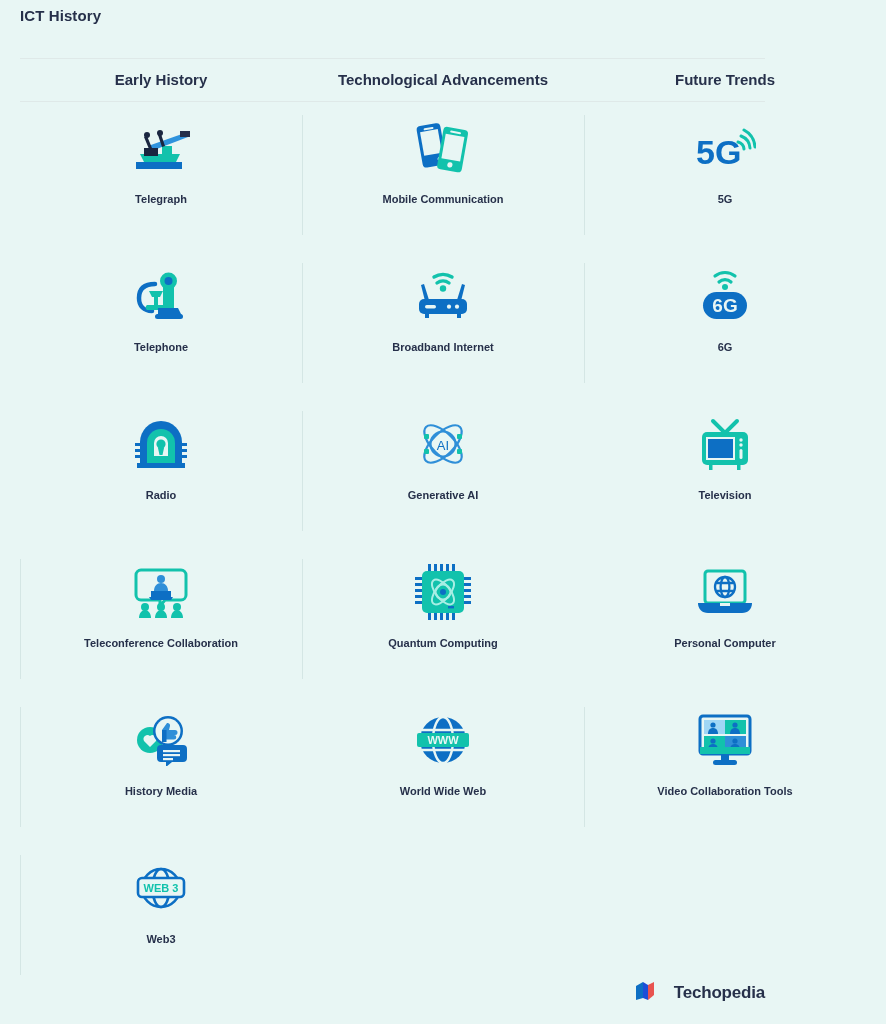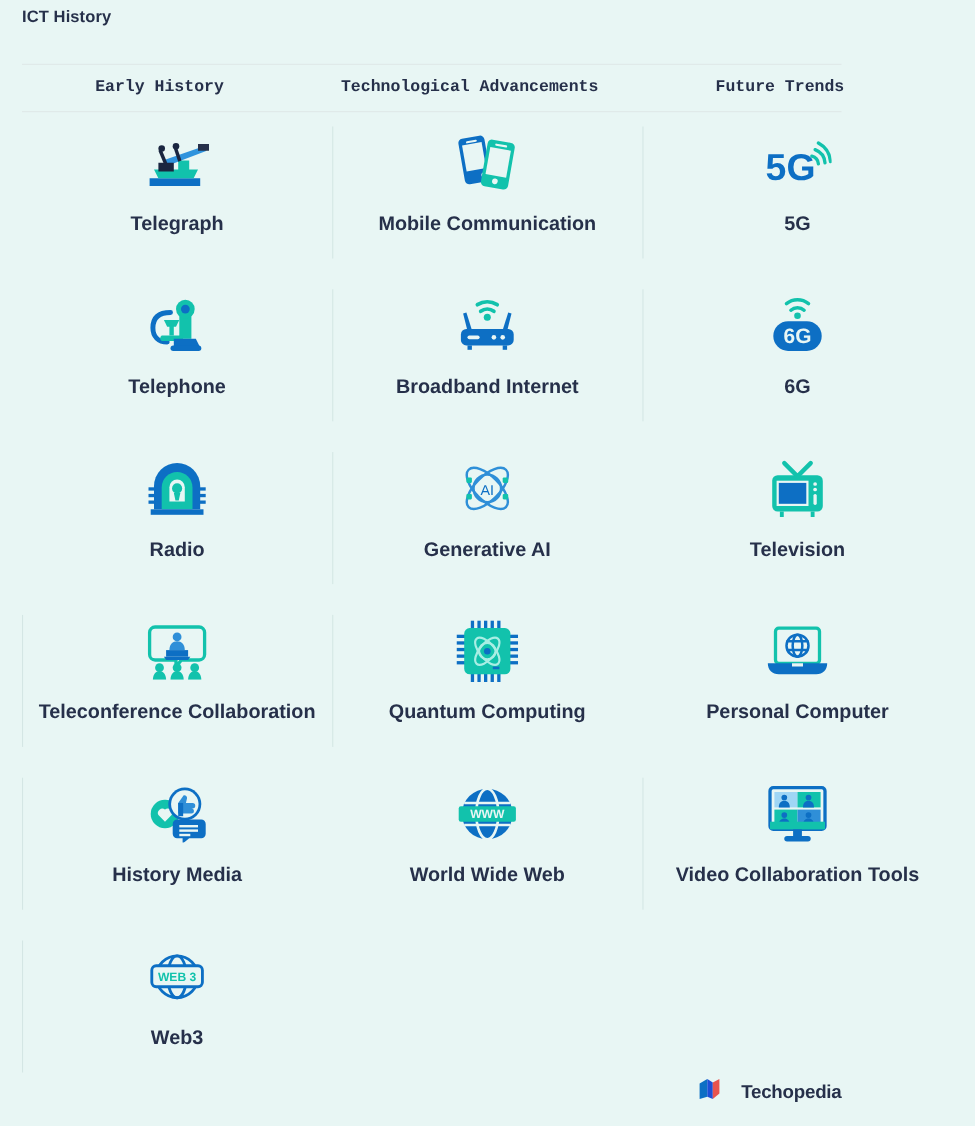--- a/index.html
+++ b/index.html
@@ -35,26 +35,25 @@
     right: 20px;
     top: 58px;
     height: 1px;
     background: #dfe9e8;
   }
   .header-rule.bottom {
     top: 101px;
   }
   .col-headers {
     position: absolute;
-    left: 4px;
+    left: 20px;
     top: 58px;
     width: 846px;
     height: 43px;
     display: flex;
-    font-family: Liberation Mono, monospace;
   }
   .col-head {
     flex: 1 1 0;
     display: flex;
     align-items: center;
     justify-content: center;
     font-size: 15px;
     font-weight: bold;
     color: #26304a;
   }
@@ -93,21 +92,21 @@
   .icon-wrap {
     height: 62px;
     width: 72px;
     display: flex;
     align-items: center;
     justify-content: center;
   }
   .icon-wrap svg { display: block; }
   .cell-label {
     margin-top: 14px;
-    font-size: 18px;
+    font-size: 11px;
     font-weight: bold;
     color: #26304a;
     text-align: right;
     line-height: 1.2;
     max-width: 260px;
   }
 
   .brand {
     position: absolute;
     right: 20px;

